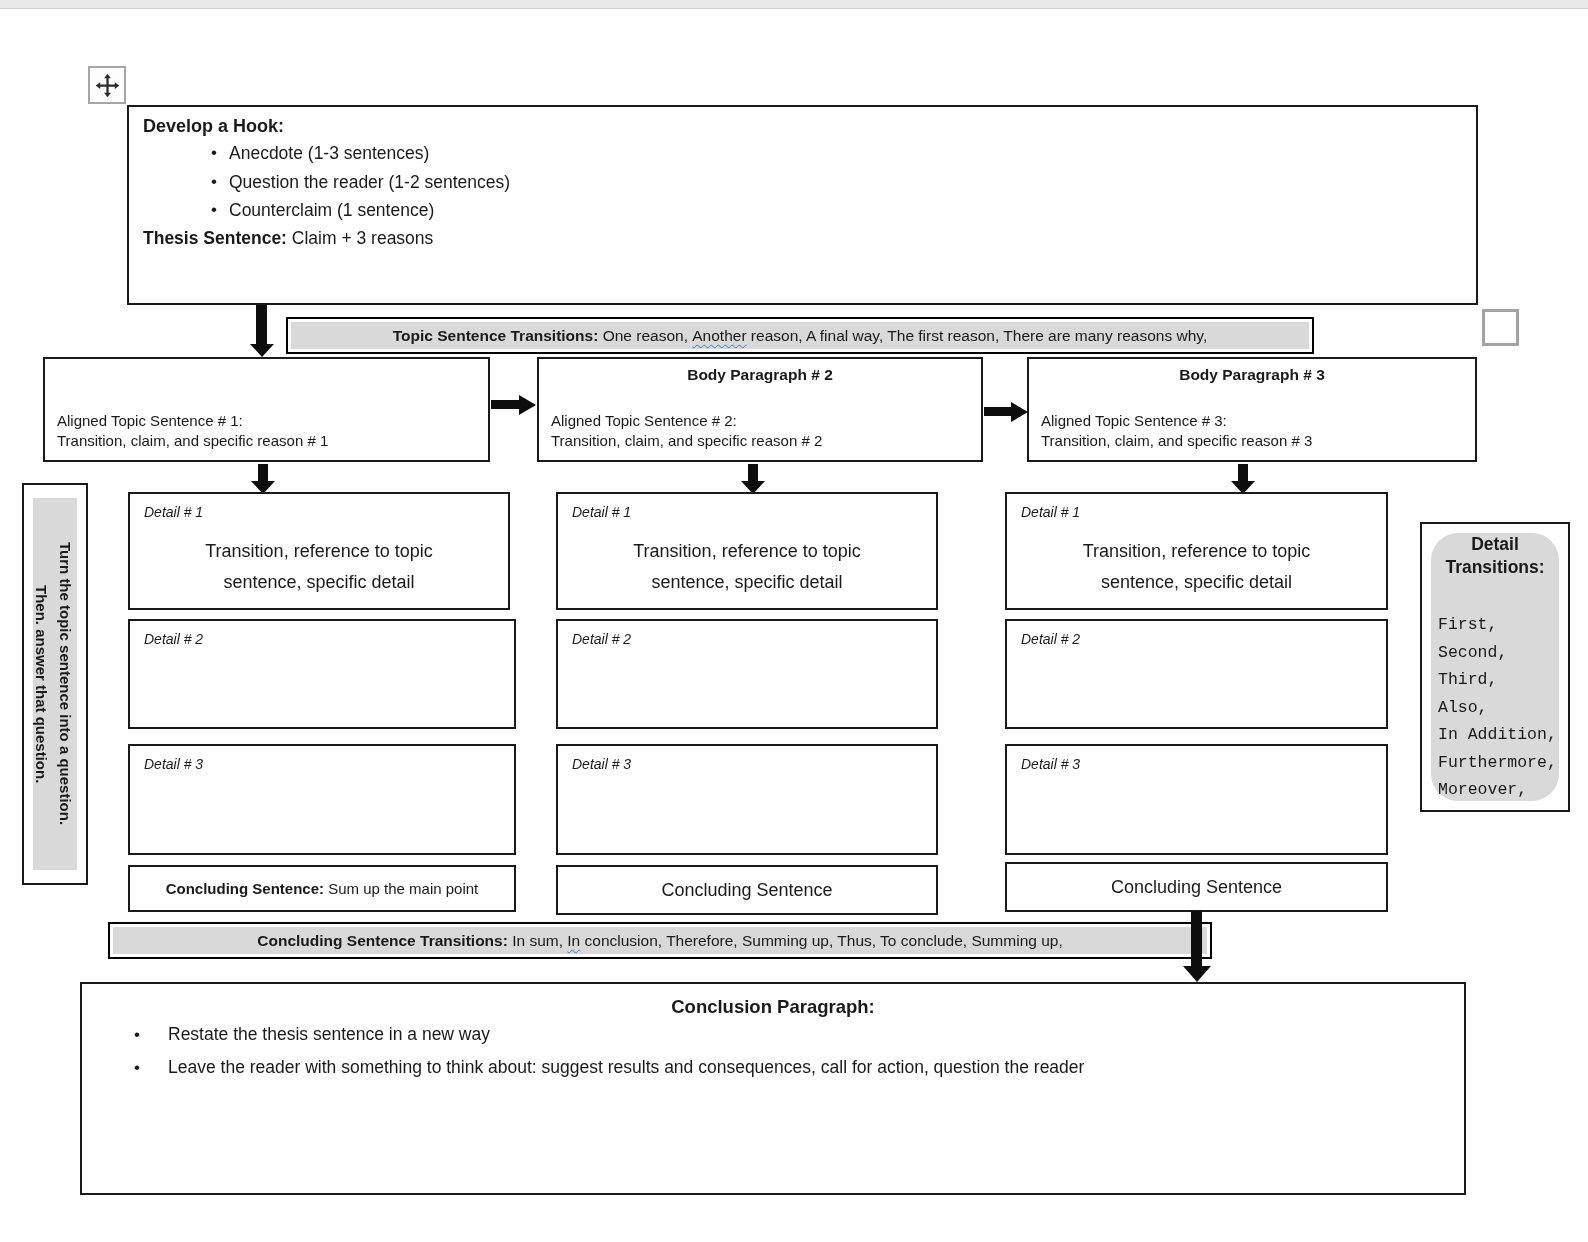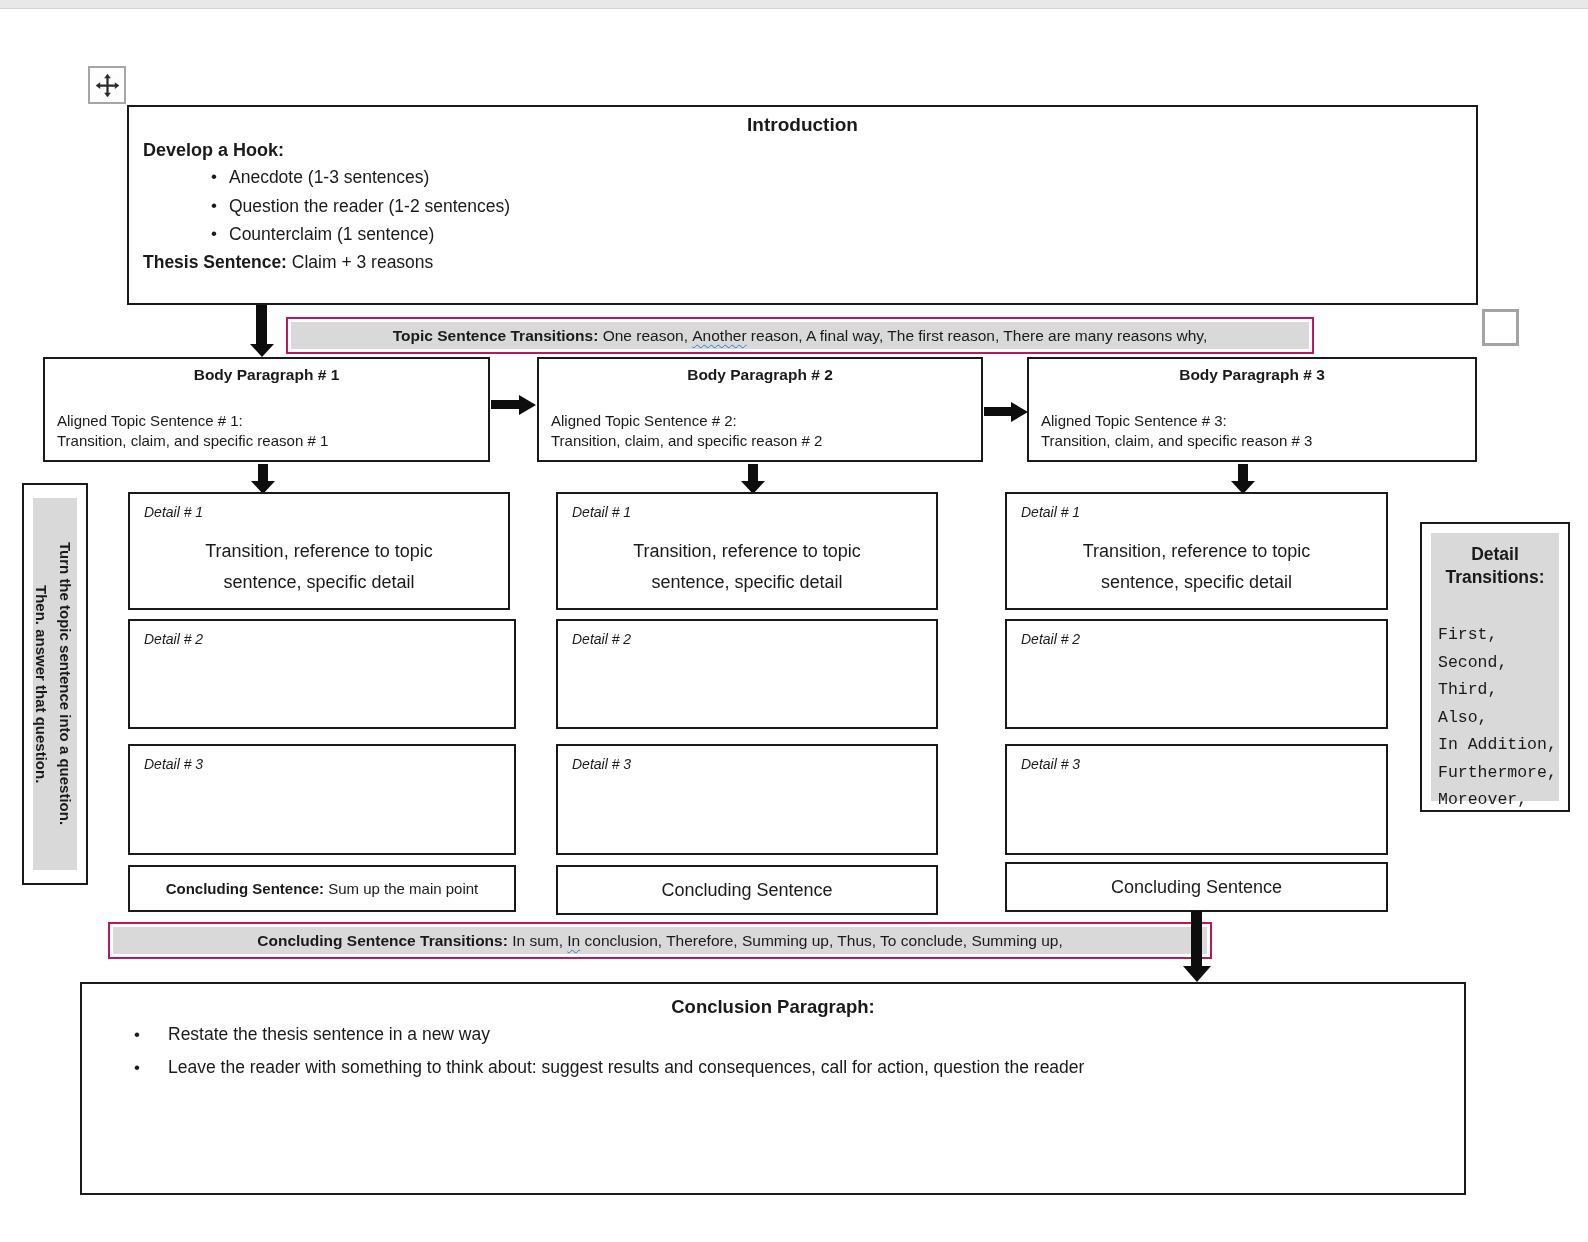--- a/index.html
+++ b/index.html
@@ -21,21 +21,21 @@
   
   .intro { left:127px; top:105px; width:1351px; height:200px; padding:6px 14px; }
   .intro-title { text-align:center; font-weight:bold; font-size:19px; line-height:24px; }
   .intro-hook { font-weight:bold; font-size:18px; line-height:26px; }
   .bullet-row { position:relative; padding-left:86px; font-size:17.5px; line-height:28.5px; }
   .bullet-row::before { content:"•"; position:absolute; left:68px; font-size:17px; }
   .intro-thesis { font-size:17.5px; line-height:27px; }
   .b { font-weight:bold; }
 
   
-  .gray-bar { position:absolute; box-sizing:border-box; border:2px solid #be185d; background:#fff; padding:3px; }
+  .gray-bar { position:absolute; box-sizing:border-box; border:2px solid #000000; background:#fff; padding:3px; }
   .gray-bar-inner { background:#d9d9d9; height:100%; display:flex; align-items:center; justify-content:center;
     font-size:15.5px; white-space:nowrap; }
   .topic-bar { left:286px; top:317px; width:1028px; height:37px; }
   .concl-bar { left:108px; top:922px; width:1104px; height:37px; }
   .squiggle { text-decoration:underline; text-decoration-style:wavy; text-decoration-color:#2b7cd3;
     text-decoration-thickness:1px; text-underline-offset:3px; }
 
   
   .bp { height:105px; top:357px; }
   .bp-title { text-align:center; font-weight:bold; font-size:15.5px; padding-top:7px; }
@@ -59,21 +59,21 @@
 
   
   .left-sidebar { left:22px; top:483px; width:66px; height:402px; }
   .left-sidebar-inner { position:absolute; left:9px; right:9px; top:13px; bottom:13px; background:#d9d9d9;
     writing-mode:vertical-rl; text-align:center; font-weight:bold; font-size:15px; line-height:24px;
     display:block; padding:4px 0; box-sizing:border-box; }
 
   
   .dt-box { left:1420px; top:522px; width:150px; height:290px; }
   .dt-inner { position:absolute; left:9px; right:9px; top:9px; bottom:9px; background:#d9d9d9;
-    padding-top:10px; box-sizing:border-box; }
+    box-sizing:border-box;border-radius:27px; }
   .dt-title { text-align:center; font-weight:bold; font-size:17.5px; line-height:23px; margin-bottom:32px; }
   .dt-item { font-size:16.5px; line-height:27.5px; padding-left:7px;font-family:Liberation Mono, monospace; }
 
   
   .arrow-v-bar { position:absolute; background:#0d0d0d; }
   .arrow-v-head { position:absolute; width:0; height:0; border-left:12px solid transparent;
     border-right:12px solid transparent; border-top:13px solid #0d0d0d; }
   .arrow-h-bar { position:absolute; background:#0d0d0d; }
   .arrow-h-head { position:absolute; width:0; height:0; border-top:10px solid transparent;
     border-bottom:10px solid transparent; border-left:17px solid #0d0d0d; }
@@ -87,21 +87,20 @@
 
   <div class="abs move-handle">
     <span style="display:flex;">
       <svg width="27" height="27" viewBox="0 0 24 24">
         <path d="M12 1.5 L15 5.5 H13 V11 H18.5 V9 L22.5 12 L18.5 15 V13 H13 V18.5 H15 L12 22.5 L9 18.5 H11 V13 H5.5 V15 L1.5 12 L5.5 9 V11 H11 V5.5 H9 Z" fill="#2b2b2b"></path>
       </svg>
     </span>
   </div>
 
   <div class="box intro">
-    <div class="intro-title">Introduction</div>
     <div class="intro-hook">Develop a Hook:</div>
     <div class="bullet-row">Anecdote (1-3 sentences)</div>
     <div class="bullet-row">Question the reader (1-2 sentences)</div>
     <div class="bullet-row">Counterclaim (1 sentence)</div>
     <div class="intro-thesis"><span class="b">Thesis Sentence:</span><span> Claim + 3 reasons</span></div>
   </div>
 
   <div class="arrow-v-bar" style="left:256px; top:305px; width:11px; height:40px;"></div>
   <div class="arrow-v-head" style="left:250px; top:344px;"></div>
 
@@ -110,21 +109,20 @@
       <span class="b">Topic Sentence Transitions:</span>
         <span style="white-space:pre;"> One reason, </span>
         <span class="squiggle">Another</span>
         <span style="white-space:pre;"> reason, A final way, The first reason, There are many reasons why,</span>
     </div>
   </div>
 
   <div class="abs resize-square"></div>
 
   <div class="box bp" style="left:43px; width:447px;">
-    <div class="bp-title">Body Paragraph # 1</div>
     <div class="bp-body">
       <div>Aligned Topic Sentence # 1:</div>
       <div>Transition, claim, and specific reason # 1</div>
     </div>
   </div>
   <div class="box bp" style="left:537px; width:446px;">
     <div class="bp-title">Body Paragraph # 2</div>
     <div class="bp-body">
       <div>Aligned Topic Sentence # 2:</div>
       <div>Transition, claim, and specific reason # 2</div>

